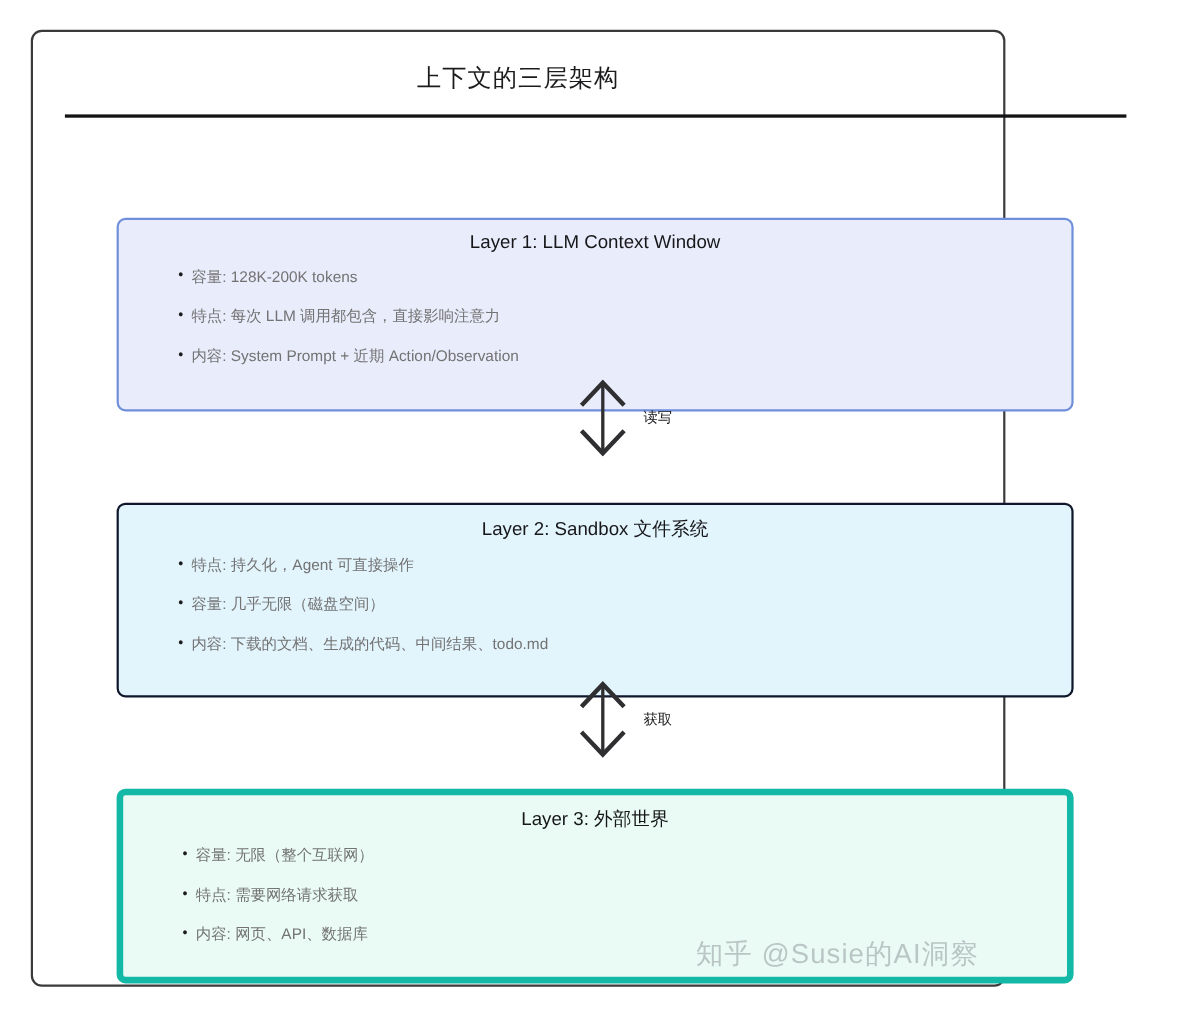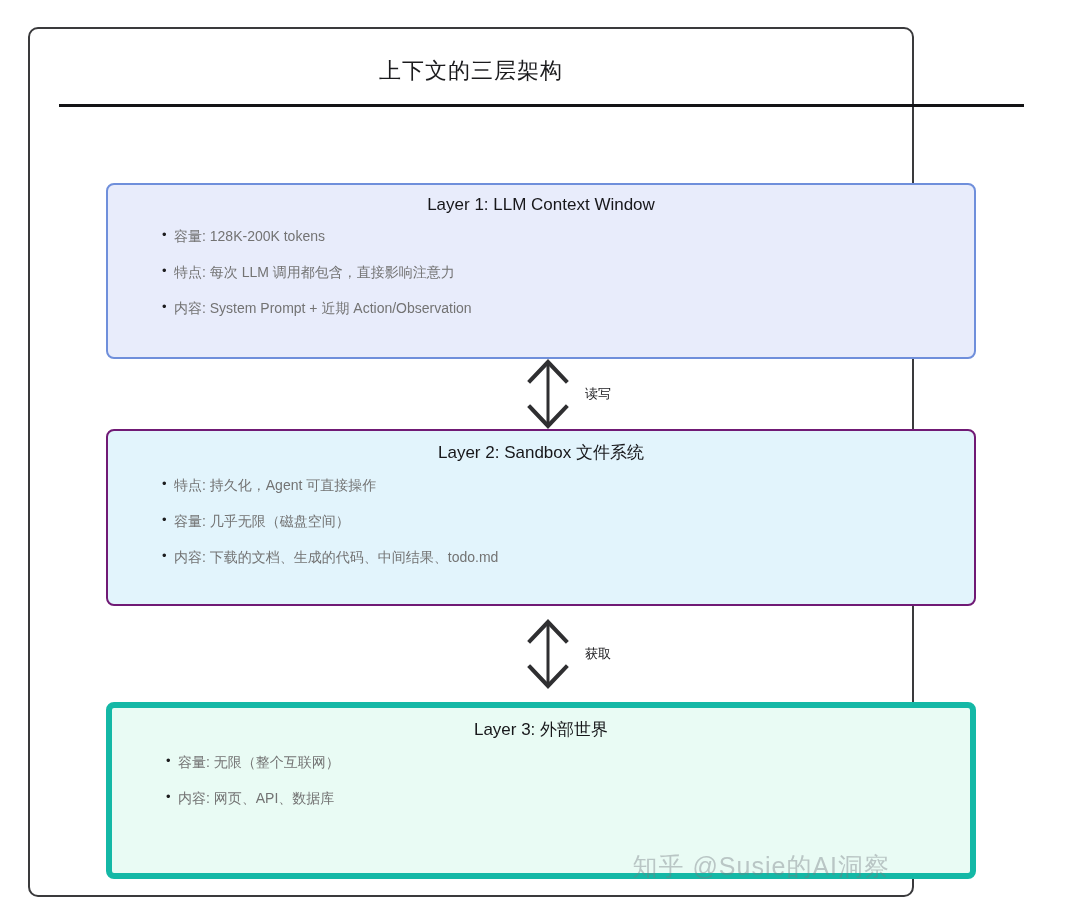--- a/index.html
+++ b/index.html
@@ -48,20 +48,21 @@
     border-top: 3px solid #131315;
   }
 
   
   .layer {
     position: absolute;
     left: 76px;
     width: 870px;
     box-sizing: border-box;
     border-radius: 8px;
+    margin-top: 15px;
   }
   .layer-title {
     text-align: center;
     font-size: 17px;
     color: #17171a;
     padding-top: 10px;
     font-weight: 400;
   }
   .bullets {
     margin: 0;
@@ -88,41 +89,41 @@
 
   
   #layer-1 {
     top: 154px;
     height: 176px;
     background: #e8ecfb;
     border: 2px solid #6f8fdb;
   }
   
   #layer-2 {
-    top: 400px;
+    top: 413px;
     height: 177px;
     background: #e2f4fc;
-    border: 2px solid #701a75;
+    border: 2px solid #0f172a;
   }
   
   #layer-3 {
     top: 673px;
     height: 177px;
     background: #e9fbf4;
     border: 6px solid #14b8a6;
   }
 
   
   .connector {
     position: absolute;
     left: 483px;
     width: 200px;
     height: 70px;
   }
-  #connector-1 { top: 330px; text-align: center; }
+  #connector-1 { top: 316px; text-align: center; }
   #connector-2 { top: 590px; }
 
   .connector svg {
     position: absolute;
     left: 0;
     top: 0;
   }
   .connector-label {
     position: absolute;
     left: 72px;
@@ -186,19 +187,20 @@
       <polyline points="17,22 35,3 53,22" fill="none" stroke="#2f2f31" stroke-width="4" stroke-linecap="square"></polyline>
       <polyline points="17,48 35,67 53,48" fill="none" stroke="#2f2f31" stroke-width="4" stroke-linecap="square"></polyline>
     </svg>
     <div class="connector-label">获取</div>
   </div>
 
   <div class="layer" id="layer-3">
     <div class="layer-title">Layer 3: 外部世界</div>
     <ul class="bullets">
       <li>容量: 无限（整个互联网）</li>
+      <li>特点: 需要网络请求获取</li>
       <li>内容: 网页、API、数据库</li>
     </ul>
   </div>
 
   <div class="watermark">知乎 @Susie的AI洞察</div>
 
 </div>
 
 </body></html>

